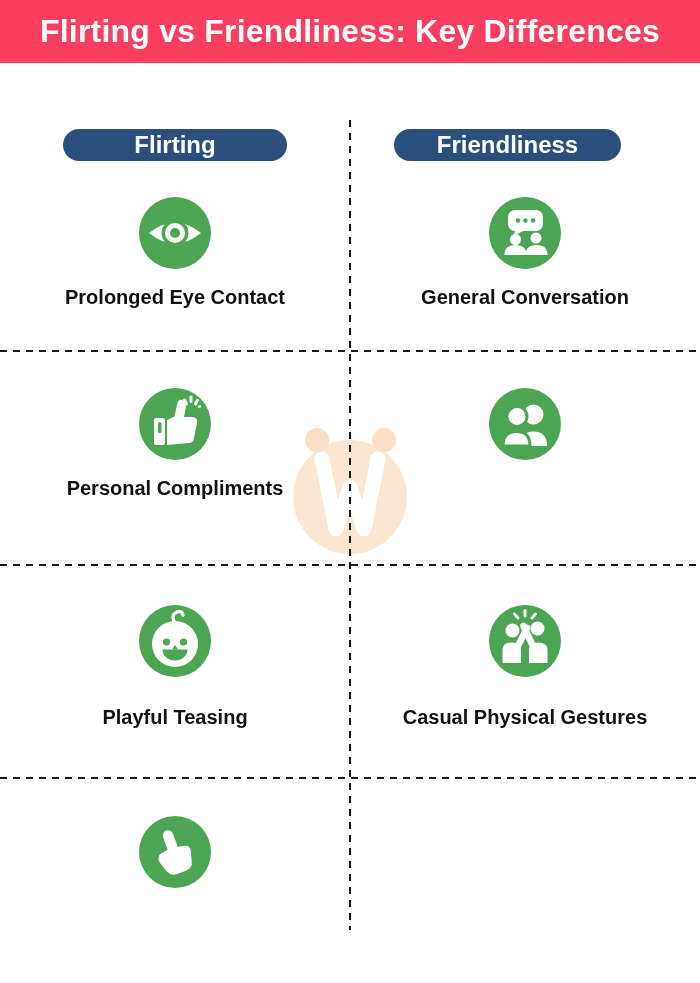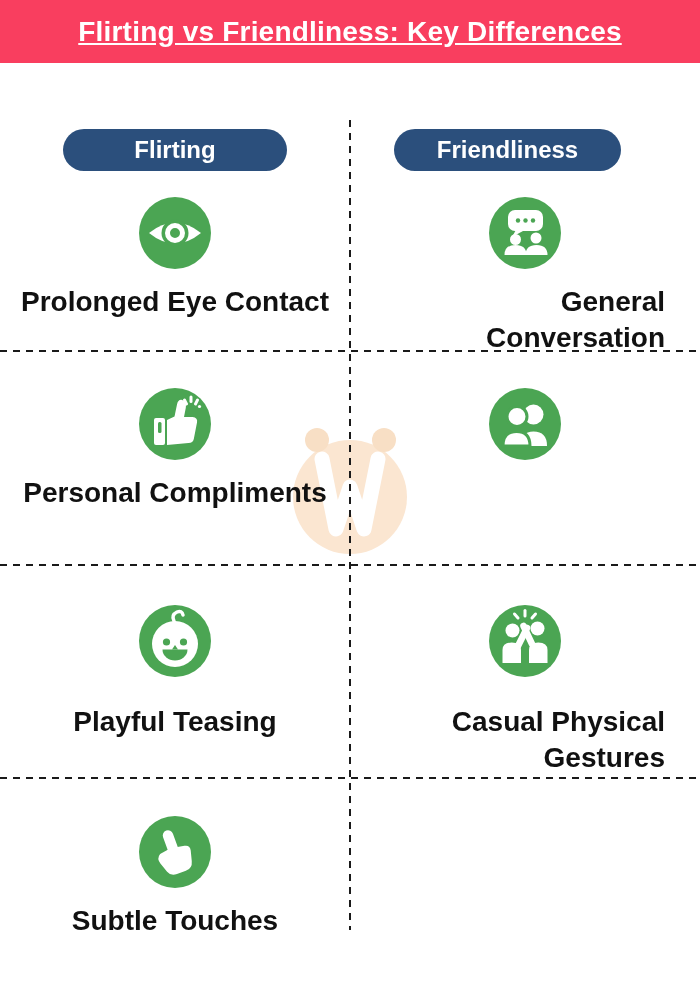--- a/index.html
+++ b/index.html
@@ -13,26 +13,26 @@
     position:relative;width:700px;height:983px;background:#ffffff;overflow:hidden;
   }
   
   .banner{
     position:absolute;top:0;left:0;width:700px;height:63px;
     background:#F93E5F;
     display:flex;align-items:center;justify-content:center;
     z-index:3;
   }
   .banner .title{
-    color:#ffffff;font-size:28px;font-weight:bold;letter-spacing:.2px;
-    margin:0;white-space:nowrap;text-decoration:underline;
+    color:#ffffff;font-size:32px;font-weight:bold;letter-spacing:.2px;
+    margin:0;white-space:nowrap;
   }
   
   .pill{
-    position:absolute;top:129px;height:42px;
+    position:absolute;top:129px;height:32px;
     background:#2B4F7C;border-radius:24px;
     color:#ffffff;font-size:24px;font-weight:bold;
     display:flex;align-items:center;justify-content:center;
     z-index:2;white-space:nowrap;
   }
   .pill-left{left:63px;width:224px;}
   .pill-right{left:394px;width:227px;align-items:center;}
   
   .dividers{position:absolute;top:0;left:0;z-index:1;}
   
@@ -45,21 +45,21 @@
   }
   .col-left{left:0;}
   .col-right{left:350px;}
   .row-1{top:197px;}
   .row-2{top:388px;}
   .row-3{top:605px;gap:12px;}
   .row-4{top:816px;}
   .icon-badge{width:72px;height:72px;display:block;}
   .cell .label{
     margin-top:15px;
-    font-size:28px;font-weight:bold;color:#111111;
+    font-size:20px;font-weight:bold;color:#111111;
     text-align:right;line-height:1.3;
     max-width:336px;
   }
   .col-right .label{max-width:280px;}
 </style>
 </head>
 <body>
 
 <div class="canvas">
 
@@ -177,16 +177,15 @@
   </div>
 
   <div class="cell col-left row-4">
     <svg class="icon-badge" viewBox="0 0 72 72" aria-hidden="true">
       <circle cx="36" cy="36" r="36" fill="#4BA553"></circle>
       <g transform="rotate(-20 36 38)" fill="#ffffff">
         <rect x="30.5" y="13" width="10.5" height="27" rx="5.25"></rect>
         <path d="M22 33 q-5 3 -3 9 l3.5 10 q2 5.5 8.5 5.5 h9.5 q7 0 8.8 -7 l2.7 -10.5 q1.3 -5.5 -4.3 -6.5 l-14 -2.5 z"></path>
       </g>
     </svg>
-    <div class="label">Subtle Touches</div>
   </div>
 
 </div>
 
 </body></html>

